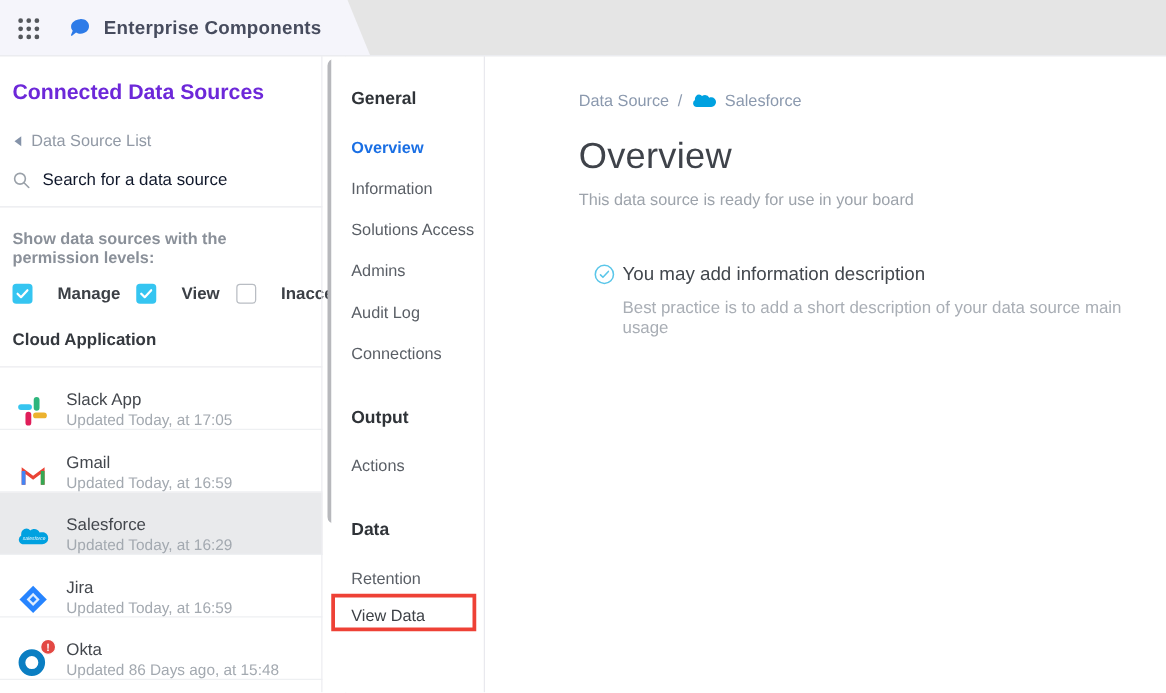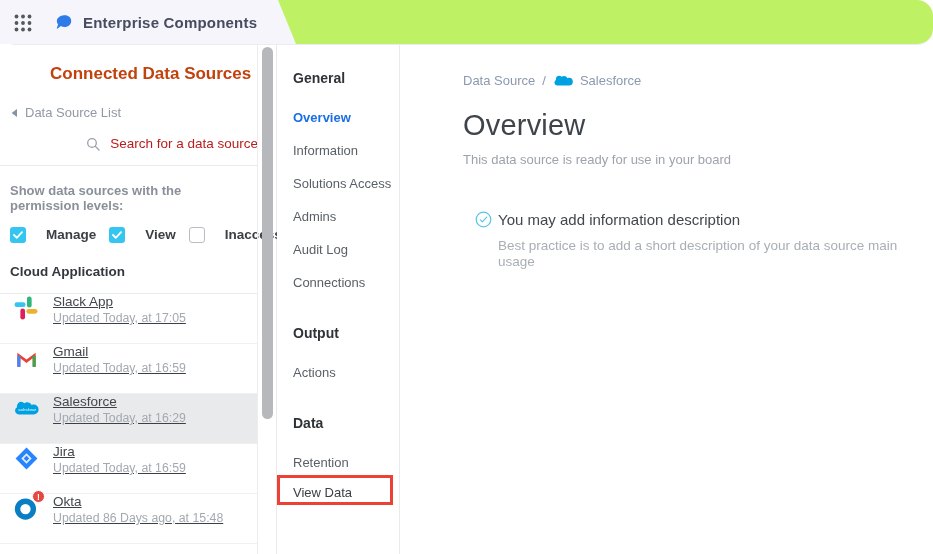--- a/index.html
+++ b/index.html
@@ -7,54 +7,54 @@
   body {
     font-family: "Liberation Sans", sans-serif;
     background: #fff;
     position: relative;
     overflow: hidden;
     color: #3c4046;
   }
   svg { display: block; }
 
   
-  .topbar { position: absolute; left:0; top:0; width:933px; height:45px; background:#bef264; border-bottom:1px solid #ebecf0; z-index:5;border-radius:16px; }
+  .topbar { position: absolute; left:0; top:0; width:933px; height:45px; background:#e5e5e5; border-bottom:1px solid #ebecf0; z-index:5; }
   .tab-bg { position:absolute; left:0; top:0; width:296px; height:44px; background:#f5f5fb;
             clip-path: polygon(0 0, 278px 0, 296px 44px, 0 44px); }
   .apps-btn { position:absolute; left:13px; top:12px; width:21px; height:21px; background:none; border:none; cursor:pointer; }
   .brand-logo { position:absolute; left:55px; top:13px; width:18px; height:18px; }
   .app-title { position:absolute; left:83px; top:14px; font-size:15px; font-weight:600; color:#474c5e; letter-spacing:.2px; }
 
   
   .left-panel { position:absolute; left:0; top:45px; width:277px; height:509px; background:#fff; border-right:1px solid #e9e9ee; }
   .lp-inner { position:relative; width:258px; height:100%; }
-  .lp-title { padding:19px 0 0 10px; font-size:17px; font-weight:700; color:#c2410c; line-height:20px;margin-left:40px; }
+  .lp-title { padding:19px 0 0 10px; font-size:17px; font-weight:700; color:#6d28d9; line-height:20px; }
   .back-link { display:flex; align-items:center; gap:7px; margin:21px 0 0 10px; font-size:13px; color:#9199a5; cursor:pointer; height:15px; }
-  .search-row { display:flex; align-items:center; gap:10px; margin:16px 0 14px 10px; font-size:13.5px; color:#b91c1c; height:15px; cursor:text;justify-content:flex-end; }
+  .search-row { display:flex; align-items:center; gap:10px; margin:16px 0 14px 10px; font-size:13.5px; color:#0f172a; height:15px; cursor:text; }
   .lp-divider { border-top:1px solid #e9eaee; }
   .filter-label { margin:17px 10px 0 10px; font-size:13px; font-weight:600; color:#8a9099; line-height:15px; width:240px; }
   .filter-row { display:flex; align-items:center; margin:13px 0 0 10px; height:17px; }
   .filter-item { display:flex; align-items:center; gap:20px; font-size:13.5px; font-weight:700; color:#3c4046; margin-right:13px; cursor:pointer; }
   .cb { width:16px; height:16px; border-radius:3px; flex:none; }
   .cb.checked { background:#35c5f1; display:flex; align-items:center; justify-content:center; }
   .cb.unchecked { background:#fff; border:1.5px solid #b9bdc3; }
   .lp-section-title { margin:21px 0 0 10px; font-size:13.5px; font-weight:700; color:#34383e; }
   .lp-list { margin-top:14px; border-top:1px solid #ebecf0; }
-  .ds-row { display:flex; align-items:flex-start; height:50px; border-bottom:1px solid #eef0f2; padding-left:12px; gap:13px; cursor:pointer;text-decoration:underline; }
+  .ds-row { display:flex; align-items:flex-end; height:50px; border-bottom:1px solid #eef0f2; padding-left:12px; gap:13px; cursor:pointer; }
   .ds-row.selected { background:#e9eaec; }
   .ds-icon { width:28px; height:28px; position:relative; flex:none; display:flex; align-items:center; justify-content:center; }
   .ds-name { font-size:13.5px; color:#43474d; font-weight:500; line-height:15px; }
   .ds-updated { font-size:12.3px; color:#a3a9b0; margin-top:3px; line-height:13px; }
   .okta-badge { position:absolute; top:-4px; right:-5px; width:13px; height:13px; background:#e34843; border-radius:50%;
                 color:#fff; font-size:8.5px; font-weight:700; display:flex; align-items:center; justify-content:center; border:1.5px solid #fff; }
   .lp-scroll { position:absolute; right:0; top:0; width:19px; height:100%; border-left:1px solid #ededf1; }
   .lp-thumb { position:absolute; left:4px; top:2px; width:11px; height:372px; background:#b7b8bc; border-radius:6px; cursor:grab; }
 
   
-  .mid-nav { position:absolute; left:277px; top:45px; width:123px; height:509px; border-right:1px solid #e9e9ee; padding:26px 0 0 16px; background:#fff; }
+  .mid-nav { position:absolute; left:265px; top:45px; width:123px; height:509px; border-right:1px solid #e9e9ee; padding:26px 0 0 16px; background:#fff; }
   .nav-title { font-size:14px; font-weight:700; color:#2f3338; height:14px; line-height:14px; }
   .nav-title.section-gap { margin-top:37px; }
   .nav-item { font-size:13px; color:#5a5f66; height:13px; line-height:13px; margin-top:20px; cursor:pointer; white-space:nowrap; }
   .nav-item.first { margin-top:26px; }
   .nav-item.active { color:#1a6fe4; font-weight:700; }
   .nav-item.dark { color:#3c4046; margin-top:17px; }
   .red-box { position:absolute; left:0; top:430px; width:116px; height:30px; border:3px solid #ee4136; pointer-events:none; }
 
   
   .main { position:absolute; left:400px; top:45px; width:533px; height:509px; padding:27px 0 0 63px; background:#fff; }

